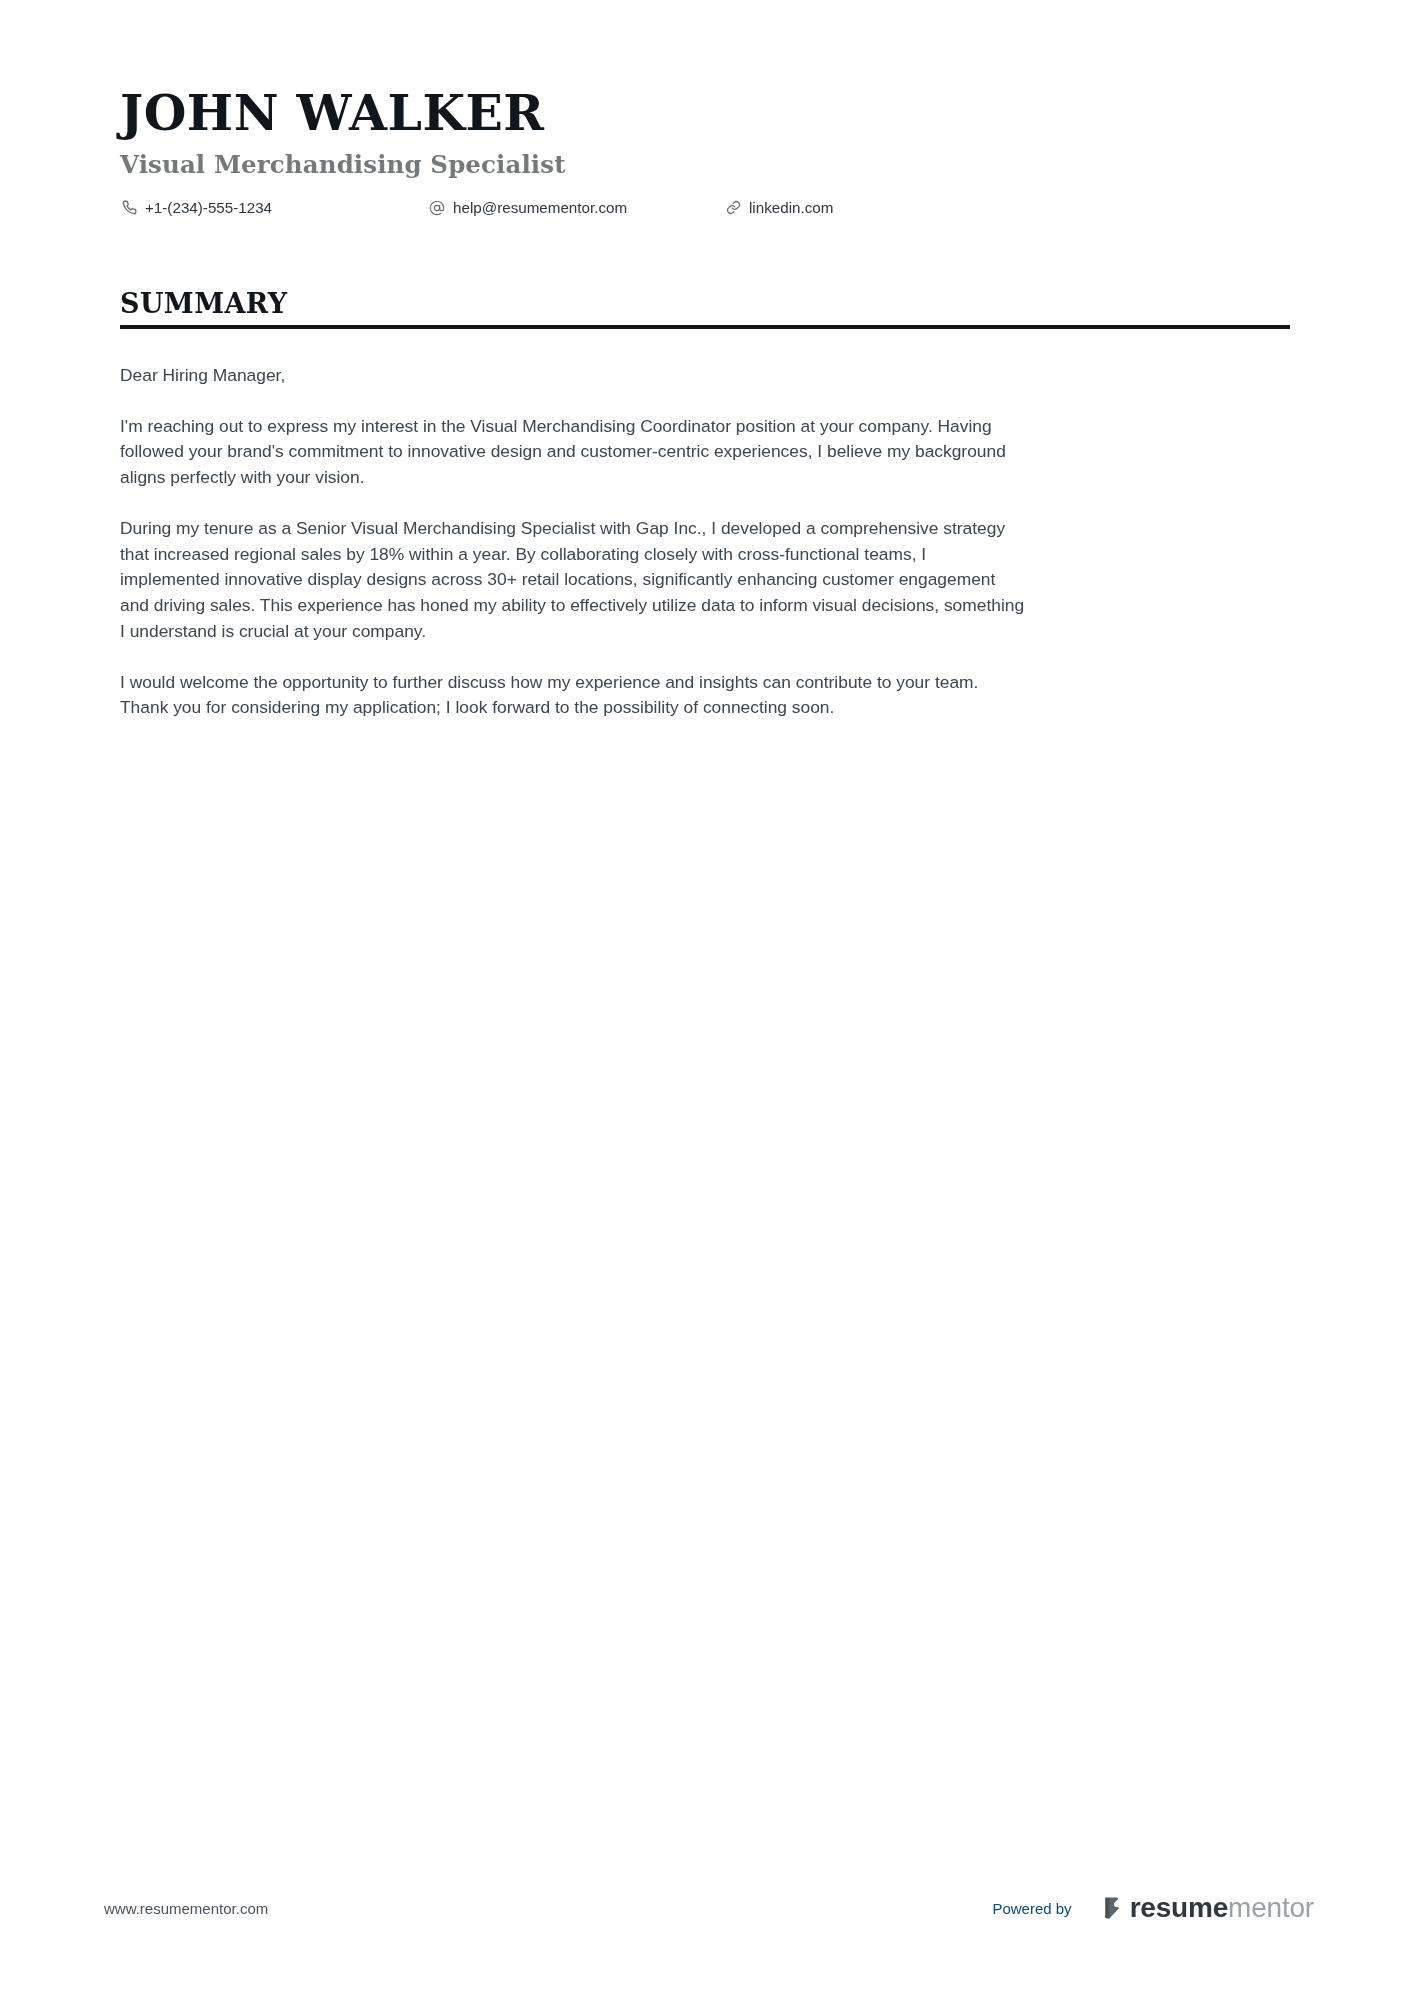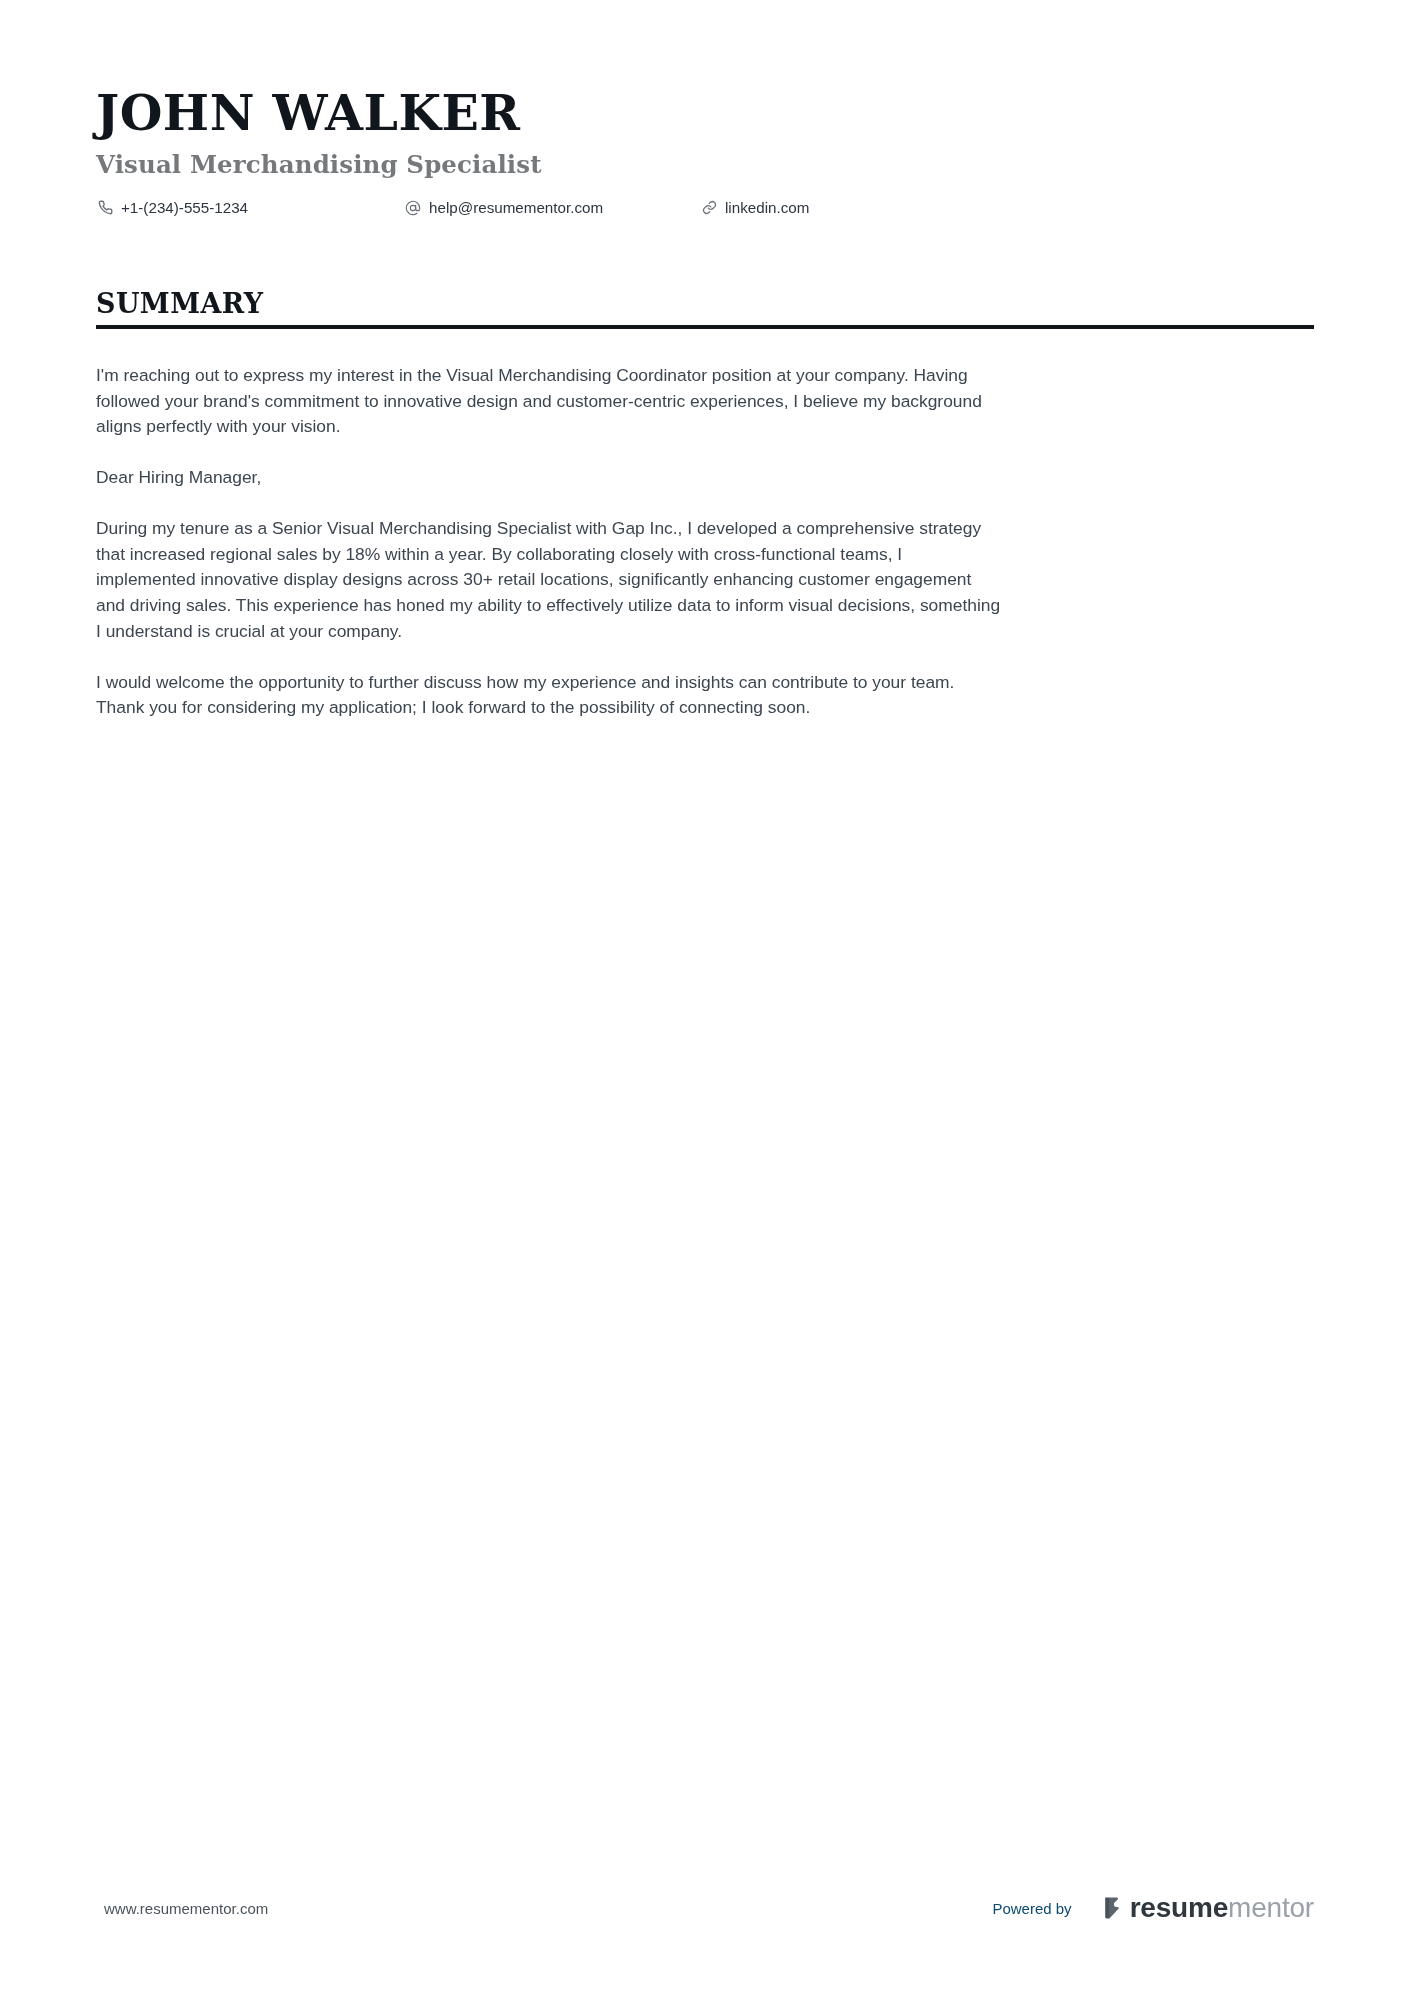--- a/index.html
+++ b/index.html
@@ -12,21 +12,21 @@
     height: 1995px;
     font-family: "Liberation Sans", sans-serif;
     -webkit-font-smoothing: antialiased;
   }
   .page {
     position: relative;
     width: 1410px;
     height: 1995px;
     background: #ffffff;
     box-sizing: border-box;
-    padding: 0 96px;
+    padding: 0 120px;
   }
 
   
   .header {
     padding-top: 86px;
   }
   .full-name {
     font-family: "DejaVu Serif", serif;
     font-weight: bold;
     font-size: 49px;
@@ -209,22 +209,22 @@
 
 
     </div>
   </div>
 
   <div class="section">
     <h2 class="section-title">SUMMARY</h2>
     <div class="section-rule"></div>
 
     <div class="letter">
+      <p>Dear Hiring Manager,</p>
       <p>I'm reaching out to express my interest in the Visual Merchandising Coordinator position at your company. Having followed your brand's commitment to innovative design and customer-centric experiences, I believe my background aligns perfectly with your vision.</p>
-      <p>Dear Hiring Manager,</p>
       <p>During my tenure as a Senior Visual Merchandising Specialist with Gap Inc., I developed a comprehensive strategy that increased regional sales by 18% within a year. By collaborating closely with cross-functional teams, I implemented innovative display designs across 30+ retail locations, significantly enhancing customer engagement and driving sales. This experience has honed my ability to effectively utilize data to inform visual decisions, something I understand is crucial at your company.</p>
       <p>I would welcome the opportunity to further discuss how my experience and insights can contribute to your team. Thank you for considering my application; I look forward to the possibility of connecting soon.</p>
     </div>
   </div>
 
   <div class="footer">
     <div class="footer-site">www.resumementor.com</div>
 
     <div class="footer-brand">
       <span class="powered-by">Powered by</span>

